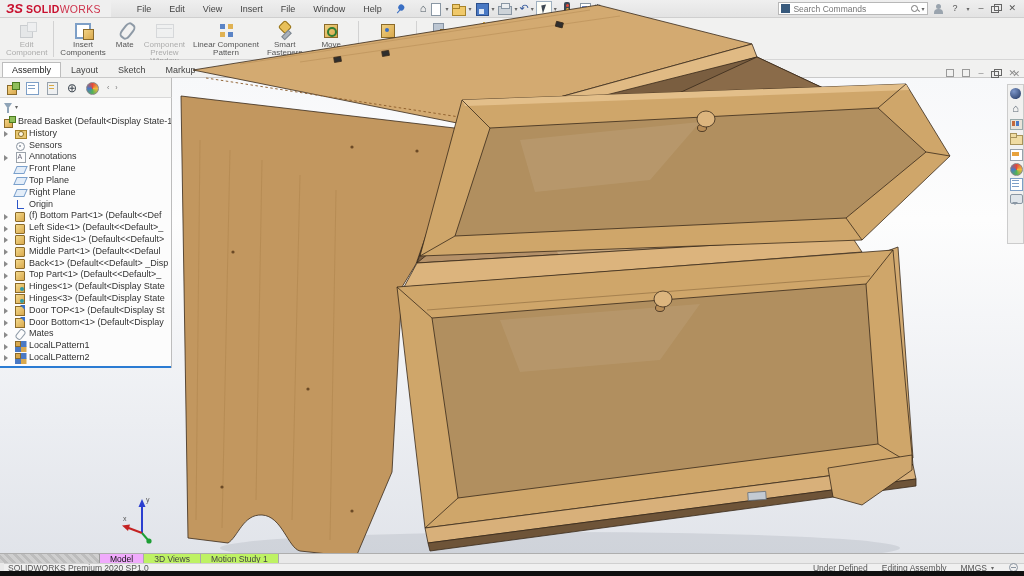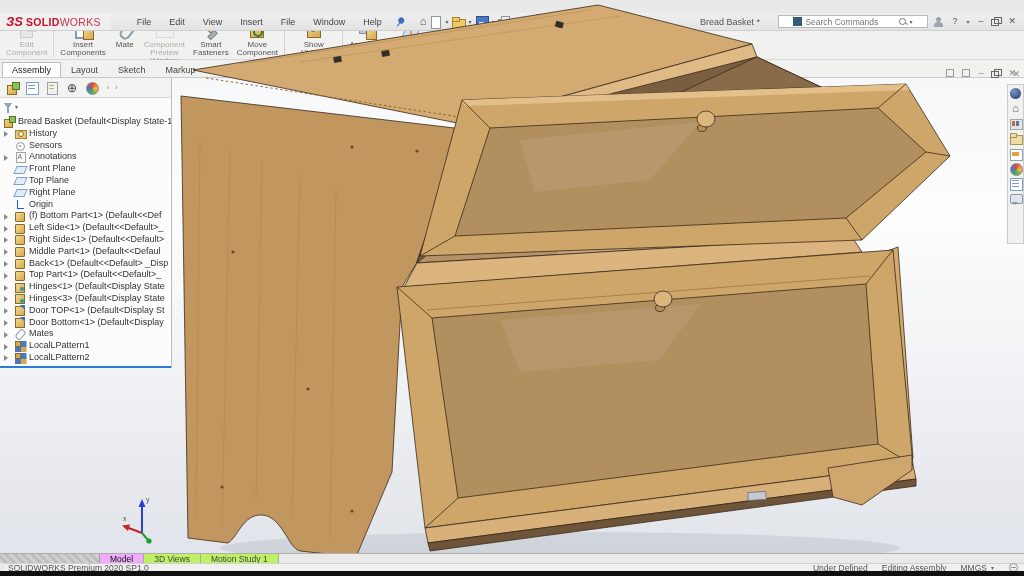--- a/index.html
+++ b/index.html
@@ -1,21 +1,21 @@
 <!DOCTYPE html>
 <html><head>
 <meta charset="utf-8">
 <style>
   *{margin:0;padding:0;box-sizing:border-box;}
   html,body{width:1024px;height:576px;overflow:hidden;}
   body{font-family:"Liberation Sans",sans-serif;background:#e9e9e9;position:relative;font-size:9px;color:#333;}
   .app{position:absolute;inset:0;}
 
   
-  .titlebar{position:absolute;left:0;top:0;width:1024px;height:18px;background:linear-gradient(#efefef,#e3e3e3);border-bottom:1px solid #cfcfcf;display:flex;align-items:center;z-index:10;margin-top:13px;}
+  .titlebar{position:absolute;left:0;top:0;width:1024px;height:18px;background:linear-gradient(#efefef,#e3e3e3);border-bottom:1px solid #cfcfcf;display:flex;align-items:center;z-index:10;}
   .sw-logo{display:flex;align-items:center;gap:3px;padding:0 10px 0 6px;height:100%;background:#efefef;}
   .sw-glyph{color:#c8102e;font-weight:bold;font-style:italic;font-size:13px;line-height:1;}
   .sw-name{color:#c8102e;font-weight:bold;font-size:10.5px;letter-spacing:.3px;}
   .sw-name b{font-weight:bold}.sw-name span{font-weight:normal;opacity:.85}
   .menus{display:flex;gap:2px;margin-left:18px;}
   .menu-item{padding:2px 8px;color:#444;font-size:9px;}
   .pin-ic{width:12px;height:12px;position:relative;margin-left:4px;transform:rotate(40deg);}
   .pin-ic::before{content:"";position:absolute;left:3px;top:1px;width:6px;height:6px;background:#3a6fc4;border-radius:50%;}
   .pin-ic::after{content:"";position:absolute;left:5.5px;top:6px;width:1.5px;height:5px;background:#3a6fc4;}
   .qtools{display:flex;align-items:center;gap:1px;margin-left:14px;}
@@ -30,21 +30,21 @@
   .qi-print::before{content:"";position:absolute;left:2px;top:5px;width:12px;height:7px;background:#cdd3d9;border:1px solid #8a97a4;}
   .qi-print::after{content:"";position:absolute;left:5px;top:2px;width:7px;height:4px;background:#eceef0;border:1px solid #8a97a4;}
   .qi-select{border:1px solid #9fb0c0;background:#fdfdf6;}
   .qi-select::before{content:"";position:absolute;left:5px;top:3px;border-left:5px solid #3d4650;border-bottom:8px solid transparent;transform:rotate(-12deg);}
   .qi-rebuild::before{content:"";position:absolute;left:5px;top:1px;width:6px;height:13px;background:#3b4754;border-radius:2px;}
   .qi-rebuild::after{content:"";position:absolute;left:7px;top:3px;width:3px;height:3px;border-radius:50%;background:#e5493a;box-shadow:0 4px 0 #f0b93c,0 8px 0 #53b257;}
   .qi-props::before{content:"";position:absolute;left:4px;top:2px;width:9px;height:11px;background:#fff;border:1px solid #8a97a4;}
   .qi-props::after{content:"";position:absolute;left:6px;top:5px;width:5px;height:1px;background:#6f87c9;box-shadow:0 3px 0 #6f87c9;}
   .tb-title{position:absolute;left:0;right:0;text-align:center;font-size:9px;color:#555;pointer-events:none;padding-left:700px;white-space:nowrap;text-align:left;}
   .tb-right{margin-left:auto;display:flex;align-items:center;gap:4px;padding-right:4px;}
-  .searchbox{display:flex;align-items:center;width:150px;height:13px;background:#fff;border:1px solid #b8b8b8;padding:0 14px;}
+  .searchbox{display:flex;align-items:center;width:150px;height:13px;background:#fff;border:1px solid #b8b8b8;padding:0 2px;}
   .searchbox .flag{width:9px;height:9px;background:#37597c;margin-right:3px;}
   .searchbox input{border:none;outline:none;flex:1;font-size:8.5px;color:#888;font-family:"Liberation Sans",sans-serif;background:transparent;min-width:0;}
   .mag{width:10px;height:10px;position:relative;}
   .mag::before{content:"";position:absolute;left:1px;top:1px;width:5px;height:5px;border:1.3px solid #777;border-radius:50%;}
   .mag::after{content:"";position:absolute;left:6.5px;top:6.5px;width:3px;height:1.3px;background:#777;transform:rotate(45deg);}
   .user-ic{width:12px;height:12px;position:relative;}
   .user-ic::before{content:"";position:absolute;left:3.5px;top:1px;width:5px;height:5px;border-radius:50%;background:#9aa4ae;}
   .user-ic::after{content:"";position:absolute;left:1.5px;top:6.5px;width:9px;height:4.5px;border-radius:4px 4px 0 0;background:#9aa4ae;}
   .wbtn{font-size:9px;color:#555;padding:0 4px;line-height:15px;}
   .restore-g{width:9px;height:9px;position:relative;display:inline-block;}
@@ -207,21 +207,20 @@
         <span class="caret">▾</span>
       <span class="qi qchar" style="color:#35599c;">↶</span>
         <span class="caret">▾</span>
       <span class="qi qi-select"></span>
         <span class="caret">▾</span>
       <span class="qi qi-rebuild"></span>
       <span class="qi qi-props"></span>
       <span class="qi qchar" style="color:#5a6672;">⚙</span>
         <span class="caret">▾</span>
     </div>
-    <span class="tb-title">Bread Basket *</span>
     <div class="tb-right">
       <div class="searchbox">
         <span class="flag"></span>
         <input placeholder="Search Commands" style="">
         <span class="mag"></span>
         <span class="caret">▾</span>
       </div>
       <span class="user-ic"></span>
       <span class="wbtn">?</span>
       <span class="caret">▾</span>
@@ -254,20 +253,28 @@
           <div>Mate</div>
         </div>
       </div>
       <div class="rbtn dis">
         <span class="ri ic-component-preview-window"></span>
         <div class="lines">
           <div>Component</div>
           <div>Preview</div>
           <div>Window</div>
         </div>
+      </div>
+      <div class="rbtn">
+        <span class="ri ic-linear-component-pattern"></span>
+        <div class="lines">
+          <div>Linear Component</div>
+          <div>Pattern</div>
+        </div>
+        <div class="rcaret">▾</div>
       </div>
       <div class="rbtn">
         <span class="ri ic-smart-fasteners"></span>
         <div class="lines">
           <div>Smart</div>
           <div>Fasteners</div>
         </div>
       </div>
       <div class="rbtn">
         <span class="ri ic-move-component"></span>

